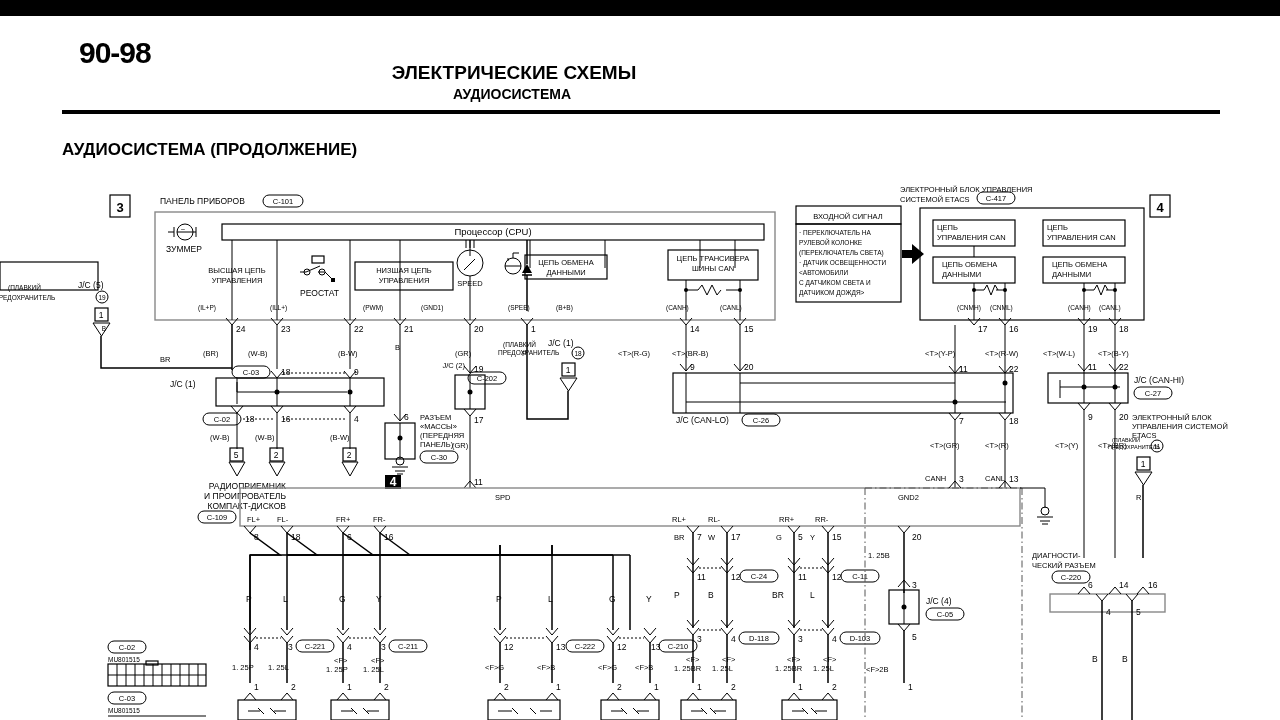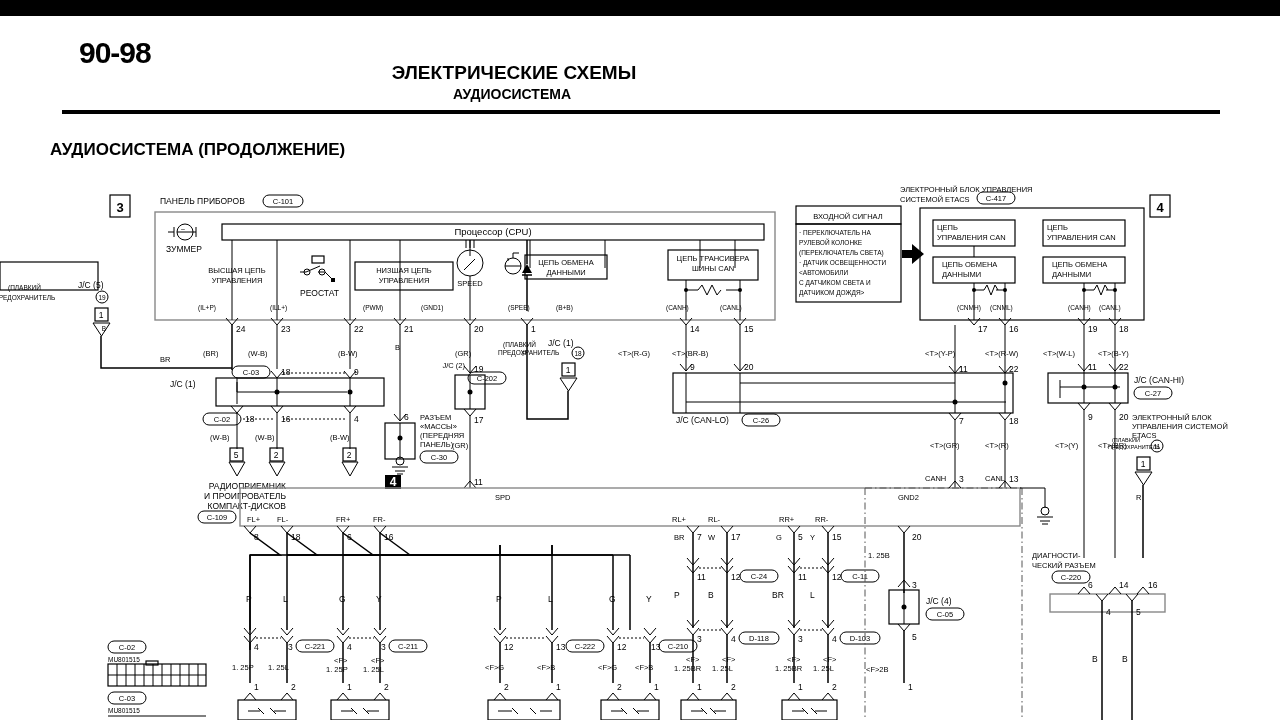--- a/index.html
+++ b/index.html
@@ -3,21 +3,21 @@
 <meta charset="utf-8">
 <style>
   html,body{margin:0;padding:0;background:#fff;}
   body{width:1280px;height:720px;position:relative;overflow:hidden;
        font-family:"Liberation Sans","DejaVu Sans",sans-serif;color:#000;}
   .topbar{position:absolute;left:0;top:0;width:1280px;height:16px;background:#000;}
   .pageno{position:absolute;left:60px;top:36px;font-size:30px;font-weight:bold;letter-spacing:-1px;margin-left:19px;}
   .hdr1{position:absolute;left:0;top:62px;width:1028px;text-align:center;font-size:19px;font-weight:bold;}
   .hdr2{position:absolute;left:0;top:86px;width:1024px;text-align:center;font-size:14px;font-weight:bold;}
   .hrule{position:absolute;left:62px;top:110px;width:1158px;height:4px;background:#000;}
-  .sect{position:absolute;left:50px;top:140px;font-size:17px;font-weight:bold;text-align:right;}
+  .sect{position:absolute;left:62px;top:140px;font-size:17px;font-weight:bold;text-align:right;}
   #canvaswrap{position:absolute;left:0;top:170px;width:1280px;height:550px;}
   svg{display:block;}
   .ln{stroke:#000;fill:none;}
   .w1{stroke-width:1;}
   .w15{stroke-width:1.5;}
   .bx{fill:none;stroke:#000;stroke-width:1.2;}
   .bxg{fill:none;stroke:#888;stroke-width:1.4;}
   .dash{stroke:#000;stroke-width:1;stroke-dasharray:2 2;fill:none;}
   .dashdot{stroke:#555;stroke-width:1;stroke-dasharray:7 3 1.5 3;fill:none;}
   text{font-family:"Liberation Sans","DejaVu Sans",sans-serif;fill:#000;}

